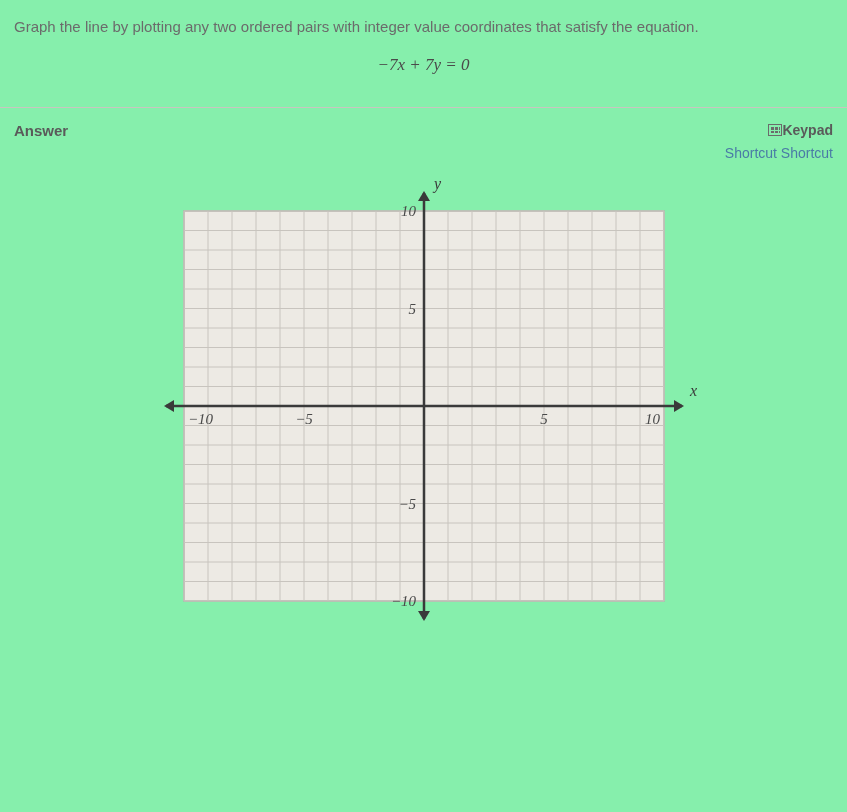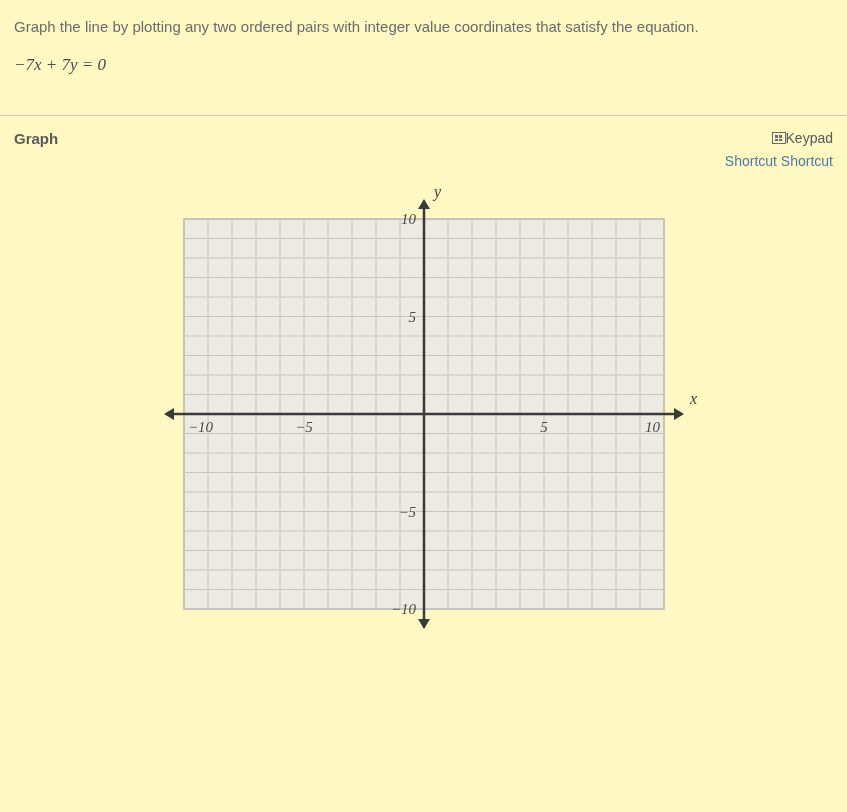--- a/index.html
+++ b/index.html
@@ -5,35 +5,36 @@
   * { box-sizing: border-box; margin: 0; padding: 0; }
   body {
     font-family: Arial, Helvetica, sans-serif;
     background: #e8e4de;
     width: 847px;
     height: 812px;
     color: #5a5a5a;
     overflow: hidden;
   }
   .page {
-    background: #fef9c3;
+    background: #86efac;
     width: 100%;
     height: 100%;
     padding: 18px 14px 8px 14px;
   }
   .question-text {
     font-size: 15px;
     color: #6b6b6b;
     margin-bottom: 20px;
   }
   .equation {
+    text-align: center;
     font-size: 17px;
     color: #4a4a4a;
     font-style: italic;
-    margin-bottom: 40px;
+    margin-bottom: 32px;
     font-family: 'Times New Roman', serif;
   }
   .divider {
     border-top: 1px solid #c9c5bf;
     margin: 0 -14px 0 -14px;
   }
   .answer-row {
     display: flex;
     justify-content: space-between;
     align-items: flex-start;
@@ -47,20 +48,21 @@
   .right-links {
     text-align: right;
     font-size: 14px;
   }
   .keypad-btn {
     display: inline-flex;
     align-items: center;
     gap: 0;
     color: #5a5a5a;
     cursor: pointer;
+    font-weight: bold;
   }
   .keypad-icon {
     display: inline-block;
     width: 14px;
     height: 12px;
     border: 1.5px solid #6b6b6b;
     position: relative;
   }
   .keypad-icon::before {
     content: "";
@@ -110,21 +112,21 @@
 </head>
 <body>
 
 <div class="page">
   <div class="question-text">Graph the line by plotting any two ordered pairs with integer value coordinates that satisfy the equation.</div>
   <div class="equation">−7x + 7y = 0</div>
 
   <div class="divider"></div>
 
   <div class="answer-row">
-    <div class="answer-label">Graph</div>
+    <div class="answer-label">Answer</div>
     <div class="right-links">
       <div class="keypad-btn">
         <span class="keypad-icon"></span>
         <span>Keypad</span>
       </div>
       <div class="kb-shortcut">Shortcut Shortcut</div>
     </div>
   </div>
 
 

